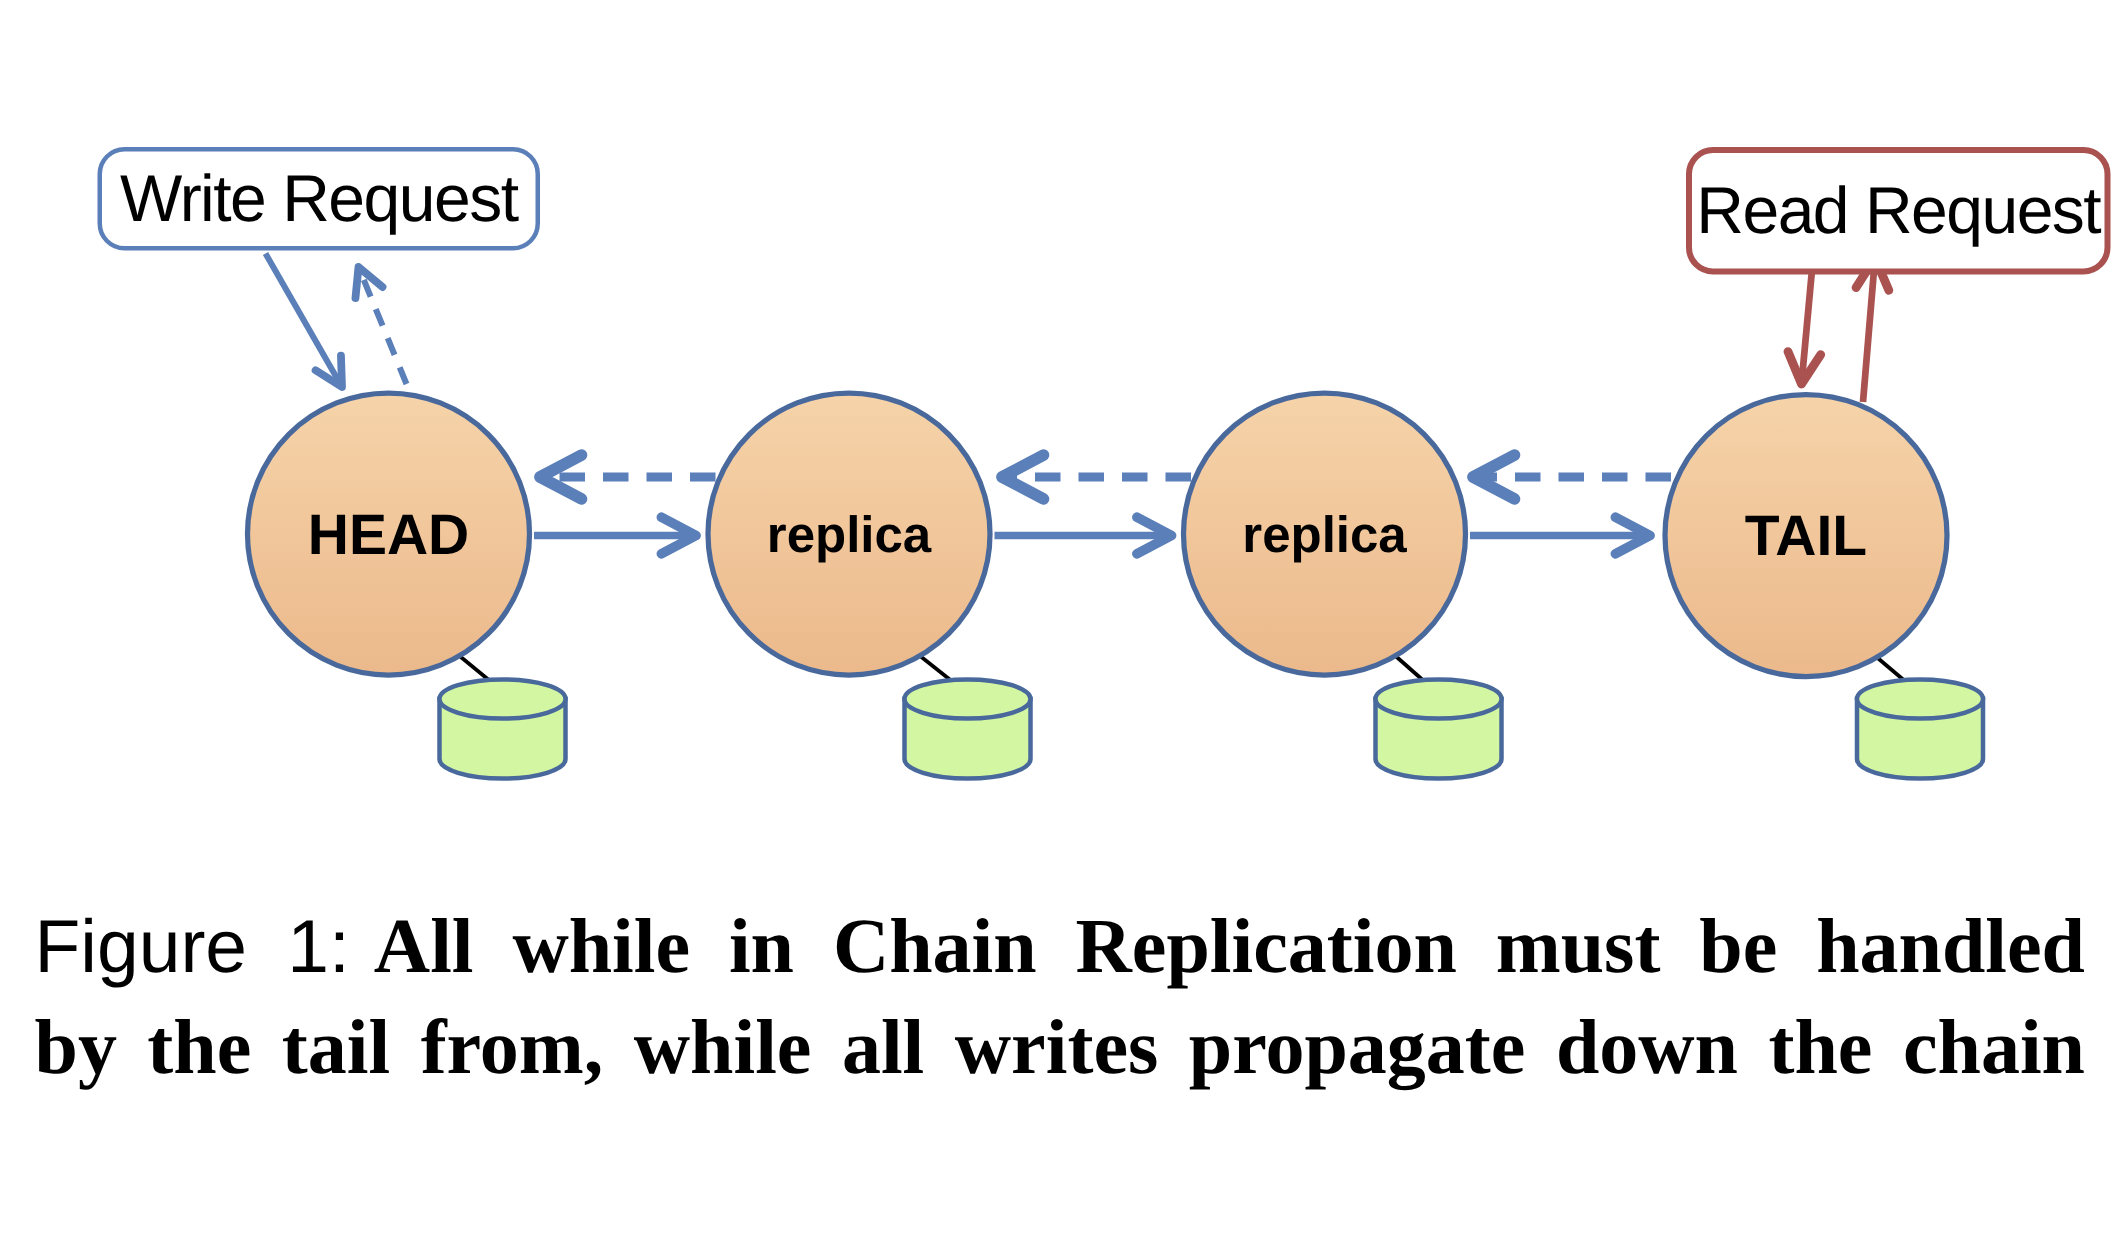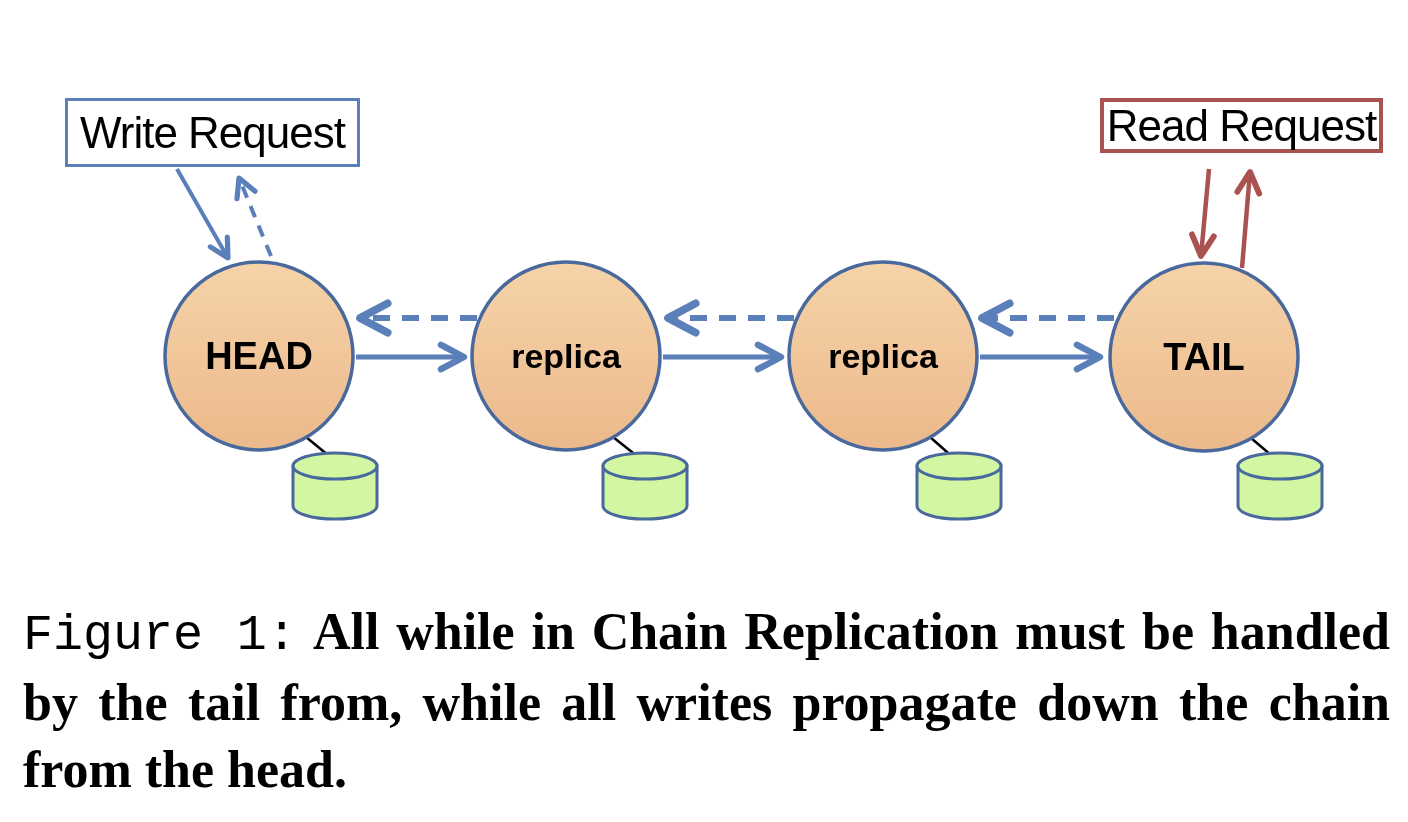--- a/index.html
+++ b/index.html
@@ -21,29 +21,29 @@
   .read-line{stroke:var(--red,#A9524F);stroke-width:4.5;}
   .mk{fill:none;stroke-width:2.4;stroke-linecap:round;stroke-linejoin:round;}
   .mk-blue{stroke:var(--blue,#5B7FB8);}
   .mk-red{stroke:var(--red,#A9524F);}
   .grad-top{stop-color:var(--node-fill-top,#F6D3A9);}
   .grad-bot{stop-color:var(--node-fill-bottom,#EBB98B);}
 
   
   .note-box{position:absolute;box-sizing:border-box;background:#fff;display:flex;align-items:center;
             justify-content:center;font-size:44px;letter-spacing:-1px;color:var(--text,#000);
-            font-family:"Liberation Sans",sans-serif;}
+            font-family:"Liberation Sans",sans-serif;border-radius:18px;}
   .write-box{left:65px;top:98px;width:295px;height:69px;border:3px solid var(--blue,#5B7FB8);}
-  .read-box{left:1100px;top:98px;width:283px;height:55px;border:4px solid var(--red,#A9524F);}
+  .read-box{left:1124px;top:98px;width:283px;height:85px;border:4px solid var(--red,#A9524F);}
 
   
   .caption{position:absolute;left:23px;top:598px;width:1367px;color:var(--text,#000);
            font-family:"Liberation Serif",serif;font-weight:bold;font-size:52px;line-height:67px;}
   .cap-line.just{text-align:justify;text-align-last:justify;}
-  .cap-label{font-family:Liberation Mono, monospace;font-weight:400;font-size:50px;padding-right:16px;}
+  .cap-label{font-family:Liberation Sans, sans-serif;font-weight:400;font-size:50px;padding-right:16px;}
 </style>
 </head>
 <body>
 
 <div class="stage">
 
   <svg class="diagram" width="1408" height="580" viewBox="0 0 1408 580">
     <defs>
       <linearGradient id="nodeGrad" x1="0" y1="0" x2="0" y2="1">
         <stop offset="0" class="grad-top"></stop>
@@ -109,16 +109,15 @@
   </div>
   <div class="note-box read-box">
     <span>Read Request</span>
   </div>
 
   <div class="caption">
     <div class="cap-line just">
       <span class="cap-label">Figure 1:</span><span>All while in Chain Replication must be handled</span>
     </div>
     <div class="cap-line just">by the tail from, while all writes propagate down the chain</div>
-    <div class="cap-line">from the head.</div>
   </div>
 
 </div>
 
 </body></html>

